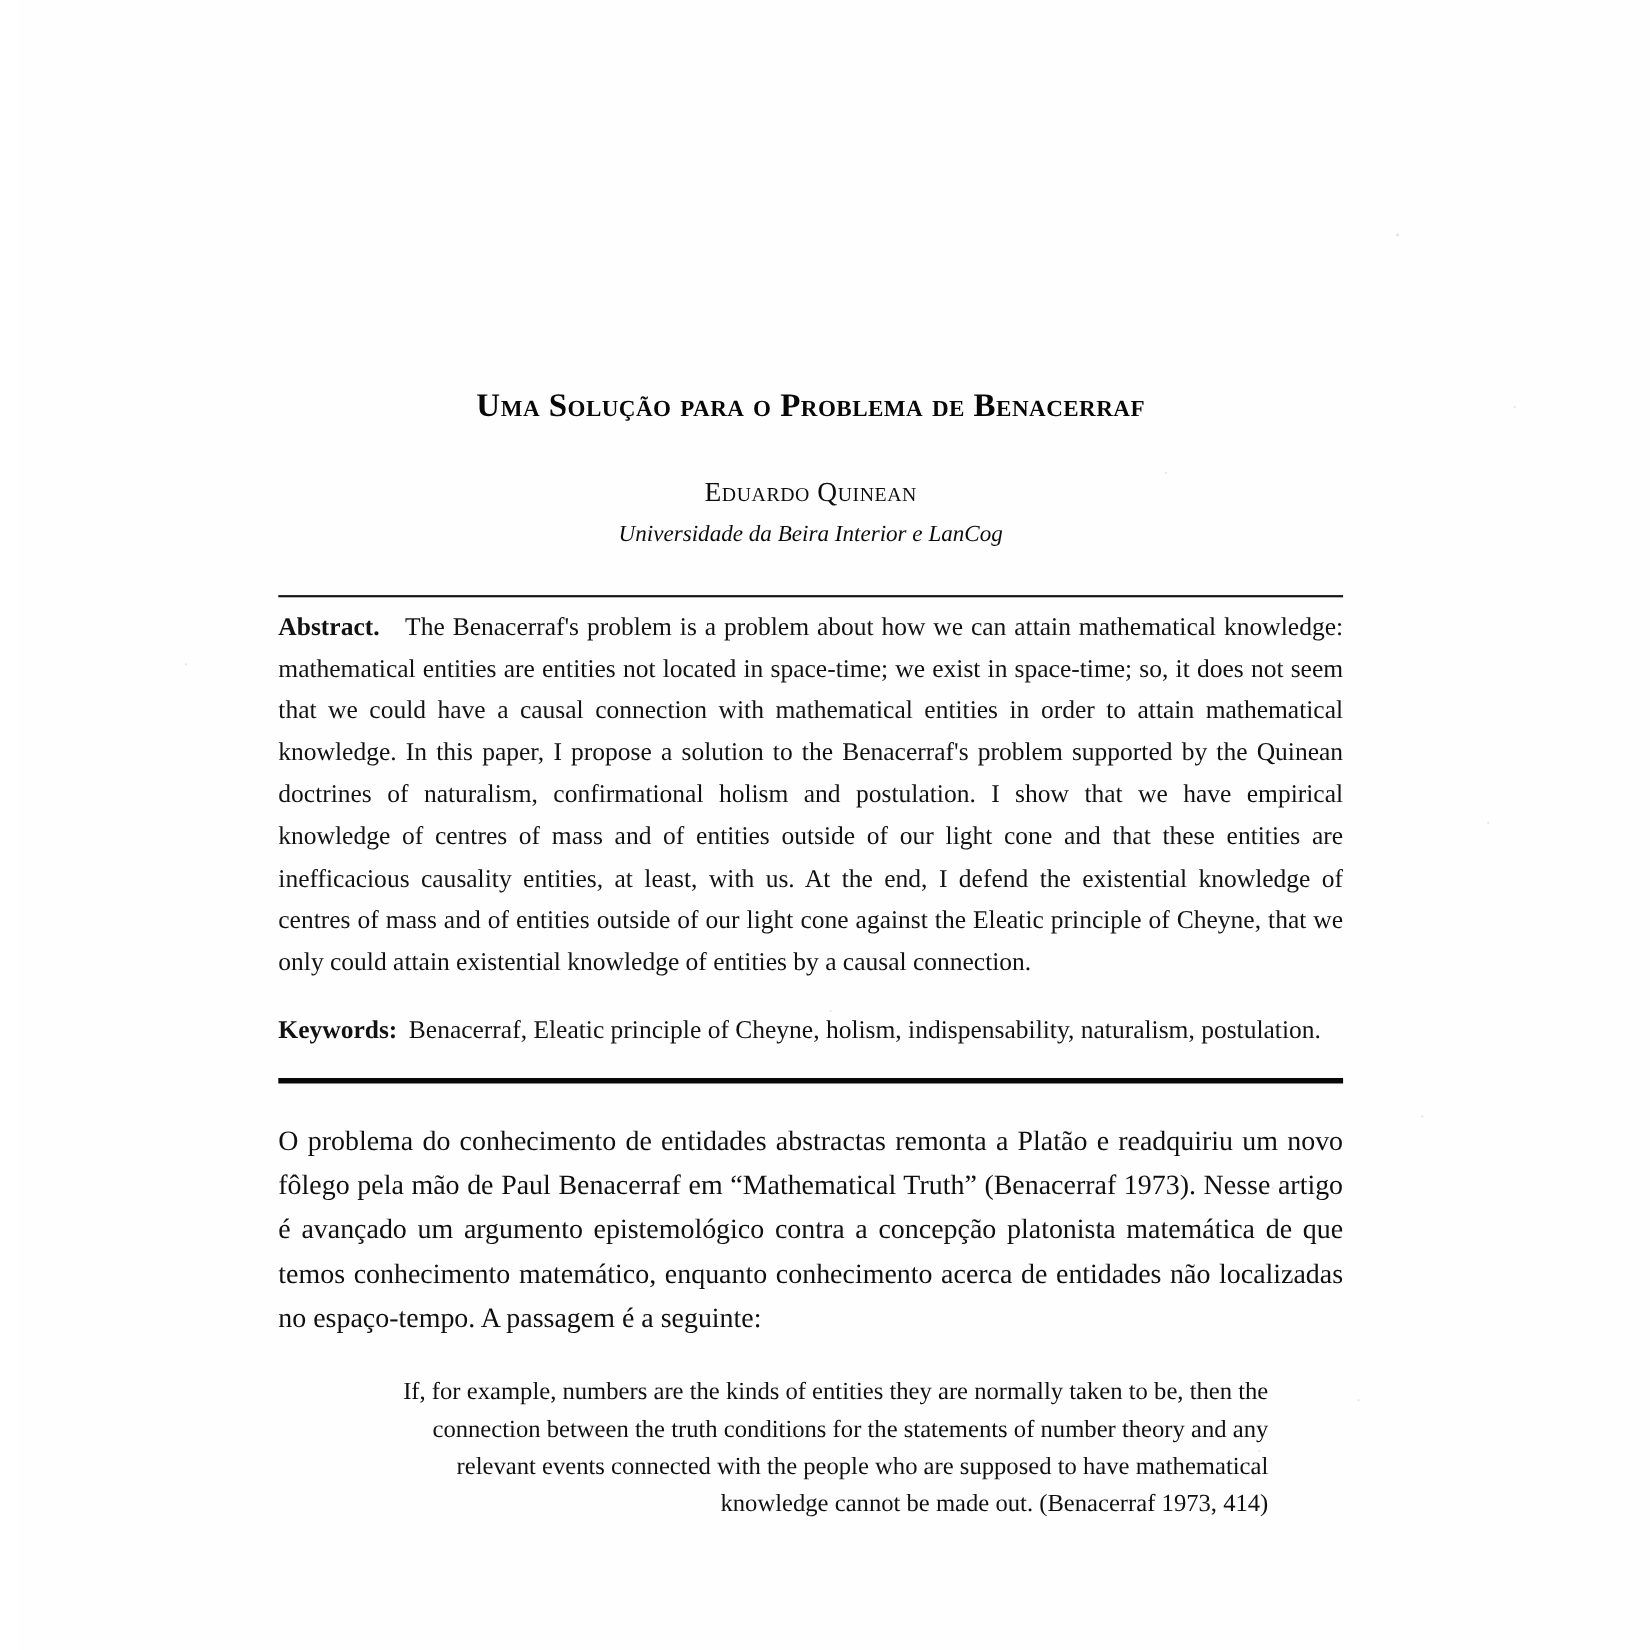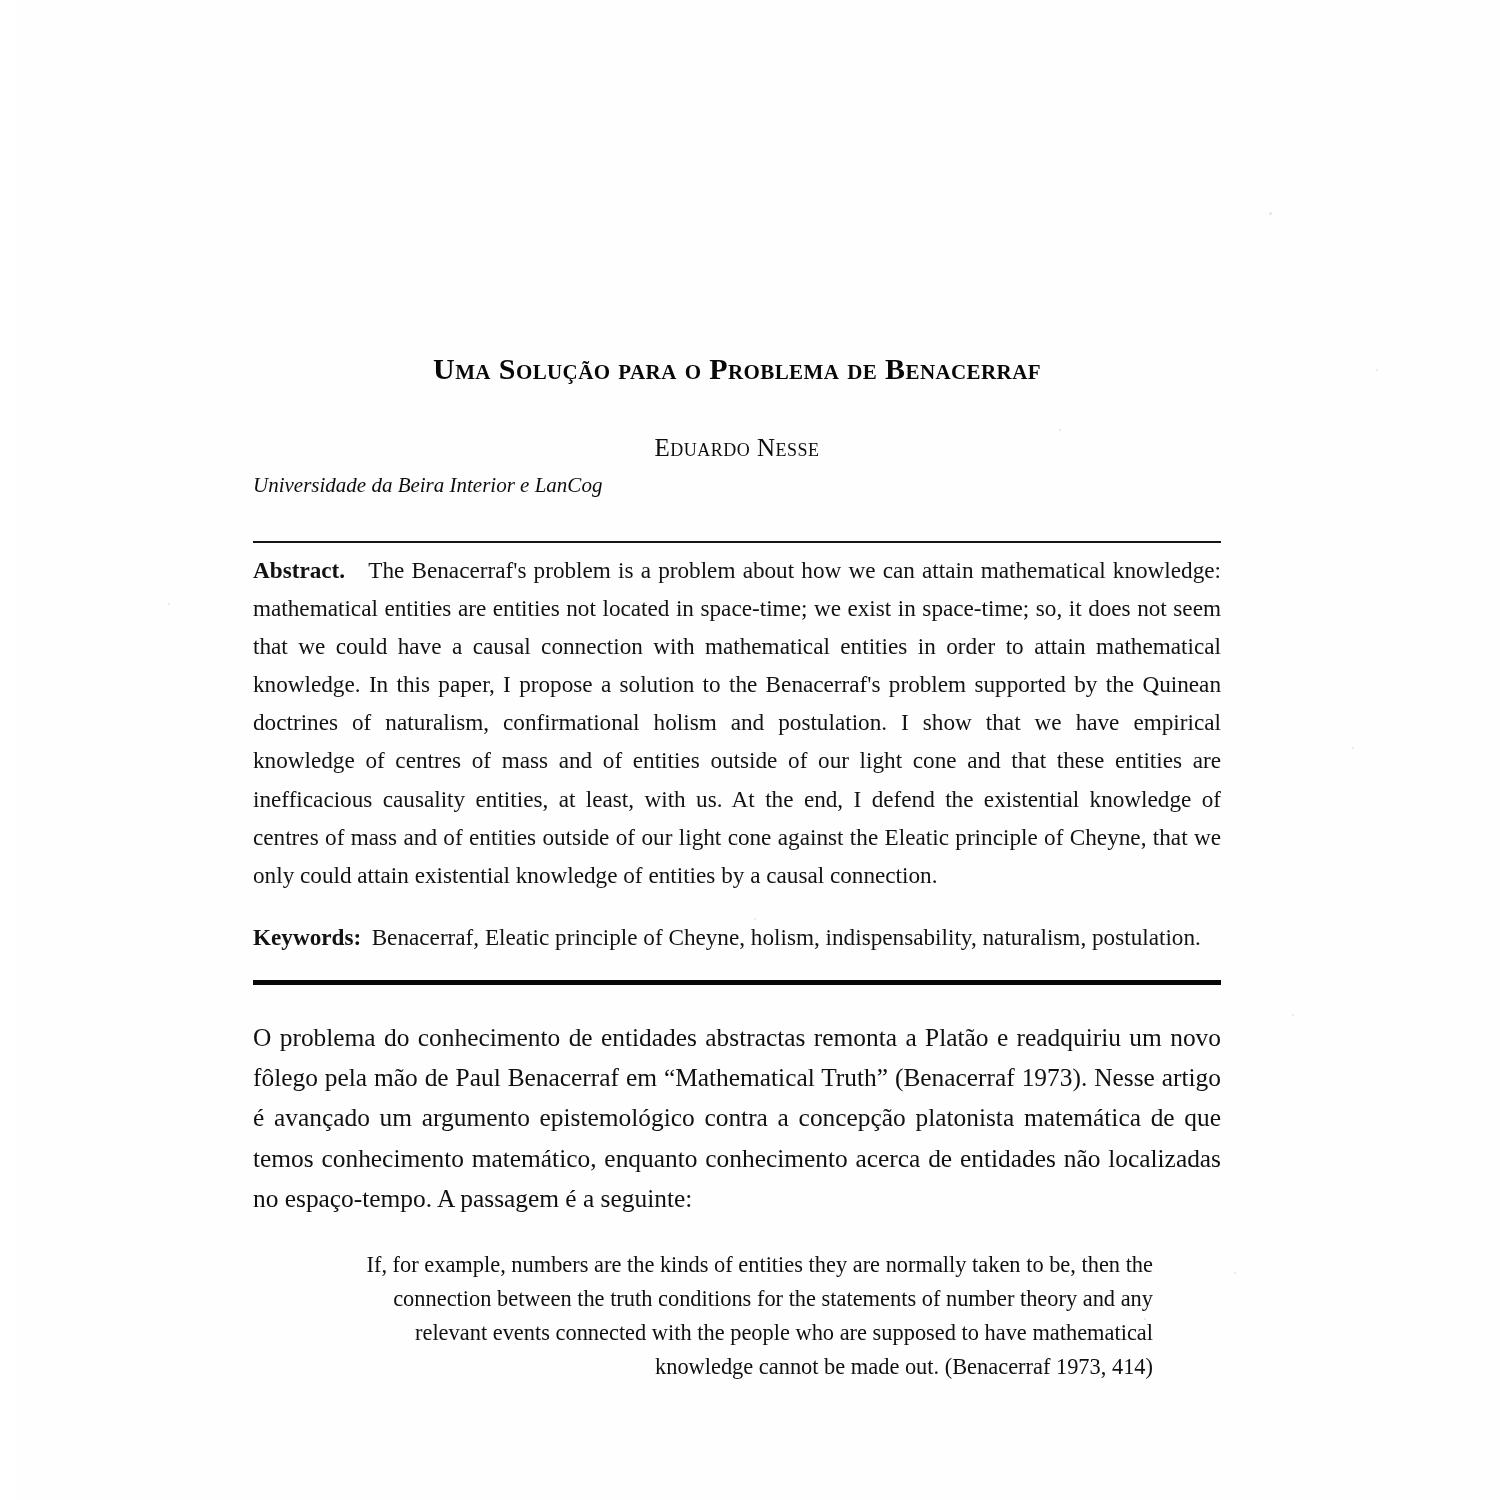--- a/index.html
+++ b/index.html
@@ -59,20 +59,21 @@
     margin-top: 48px;
     text-align: center;
     font-size: 25px;
     font-variant: small-caps;
     letter-spacing: .5px;
     color: #0d0d0d;
   }
 
   .affiliation {
     margin-top: 11px;
+    text-align: center;
     font-size: 21px;
     font-style: italic;
     color: #0d0d0d;
   }
 
   
   .rule-top {
     margin-top: 43px;
     height: 2px;
     background: #151515;
@@ -162,21 +163,21 @@
   <div class="speckle" style="left:860px;top:1301px;width:2px;height:2px;"></div>
   <div class="speckle" style="left:1020px;top:1302px;width:2px;height:2px;"></div>
   <div class="speckle" style="left:1128px;top:1318px;width:2px;height:2px;"></div>
   <div class="speckle" style="left:1218px;top:1272px;width:2px;height:2px;"></div>
   <div class="speckle" style="left:738px;top:918px;width:2px;height:2px;"></div>
 
   <div class="content">
 
     <h1 class="title">Uma Solução para o Problema de Benacerraf</h1>
 
-    <div class="author">Eduardo Nesse</div>
+    <div class="author">Eduardo Quinean</div>
 
     <div class="affiliation">Universidade da Beira Interior e LanCog</div>
 
     <div class="rule-top"></div>
 
     <div class="abstract">
       <span class="lead">Abstract.</span><span>The Benacerraf's problem is a problem about how we can attain mathematical knowledge: mathematical entities are entities not located in space-time; we exist in space-time; so, it does not seem that we could have a causal connection with mathematical entities in order to attain mathematical knowledge. In this paper, I propose a solution to the Benacerraf's problem supported by the Quinean doctrines of naturalism, confirmational holism and postulation. I show that we have empirical knowledge of centres of mass and of entities outside of our light cone and that these entities are inefficacious causality entities, at least, with us. At the end, I defend the existential knowledge of centres of mass and of entities outside of our light cone against the Eleatic principle of Cheyne, that we only could attain existential knowledge of entities by a causal connection.</span>
     </div>
 
     <div class="keywords">

